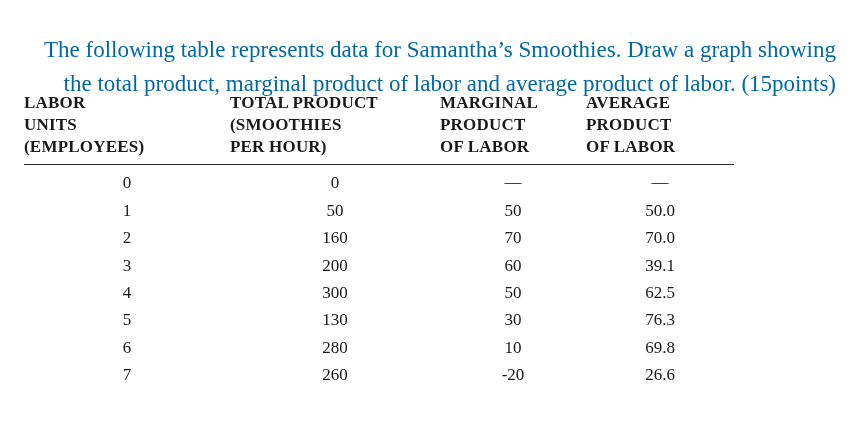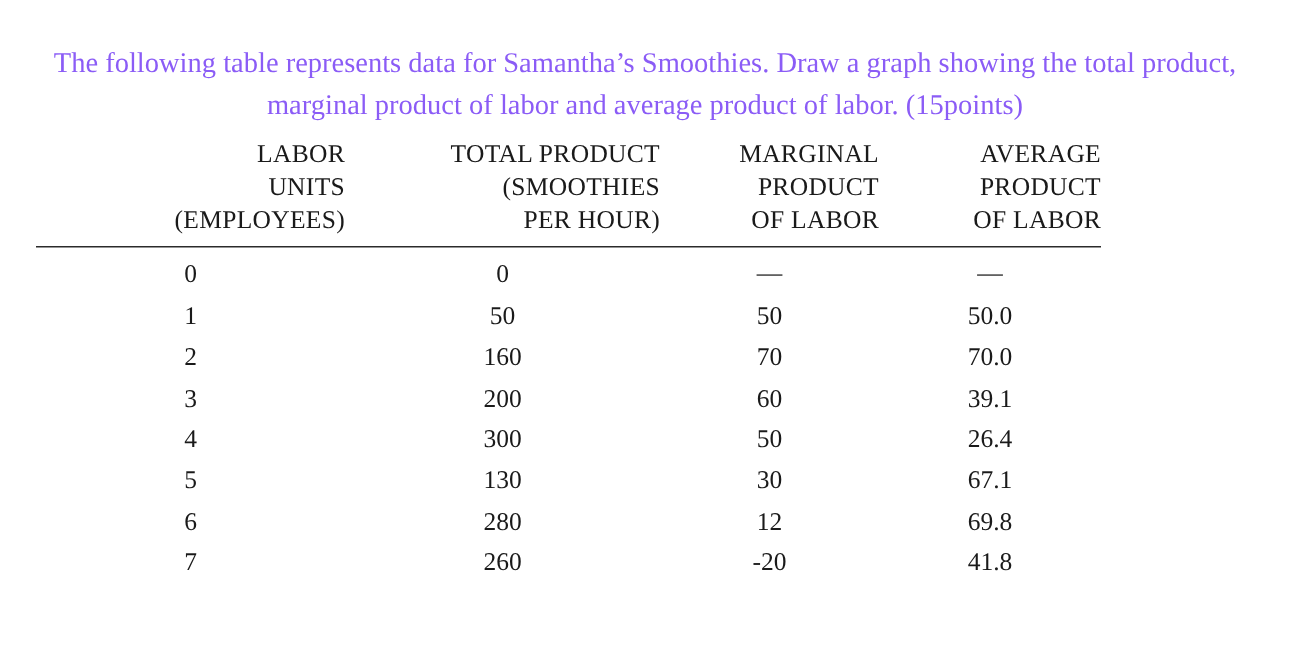--- a/index.html
+++ b/index.html
@@ -17,41 +17,41 @@
   .page {
     position: relative;
     width: 859px;
     height: 444px;
   }
   .prompt {
     position: absolute;
     top: 10px;
     left: 24px;
     width: 812px;
-    font-size: 19px;
+    font-size: 23px;
     line-height: 1.48;
-    color: #8b5cf6;
-    text-align: center;
+    color: #0369a1;
+    text-align: right;
   }
   .table-wrap {
     position: absolute;
     top: 88px;
     left: 24px;
     width: 710px;
   }
   table.smoothie-table {
     border-collapse: collapse;
     width: 710px;
     font-size: 17px;
   }
   table.smoothie-table thead th {
-    font-weight: normal;
+    font-weight: bold;
     padding: 0;
     vertical-align: bottom;
-    text-align: right;
+    text-align: left;
     line-height: 1.28;
     white-space: pre-line;
     letter-spacing: 0.2px;
   }
   thead tr.head-row th {
     padding-top: 4px;
     padding-bottom: 7px;
   }
   .rule-row td {
     padding: 0;
@@ -141,37 +141,37 @@
         <tr>
           <td>3</td>
           <td>200</td>
           <td>60</td>
           <td>39.1</td>
         </tr>
         <tr>
           <td>4</td>
           <td>300</td>
           <td>50</td>
-          <td>26.4</td>
+          <td>62.5</td>
         </tr>
         <tr>
           <td>5</td>
           <td>130</td>
           <td>30</td>
-          <td>67.1</td>
+          <td>76.3</td>
         </tr>
         <tr>
           <td>6</td>
           <td>280</td>
-          <td>12</td>
+          <td>10</td>
           <td>69.8</td>
         </tr>
         <tr>
           <td>7</td>
           <td>260</td>
           <td>-20</td>
-          <td>41.8</td>
+          <td>26.6</td>
         </tr>
       </tbody>
     </table>
   </div>
 
 </div>
 
 </body></html>

